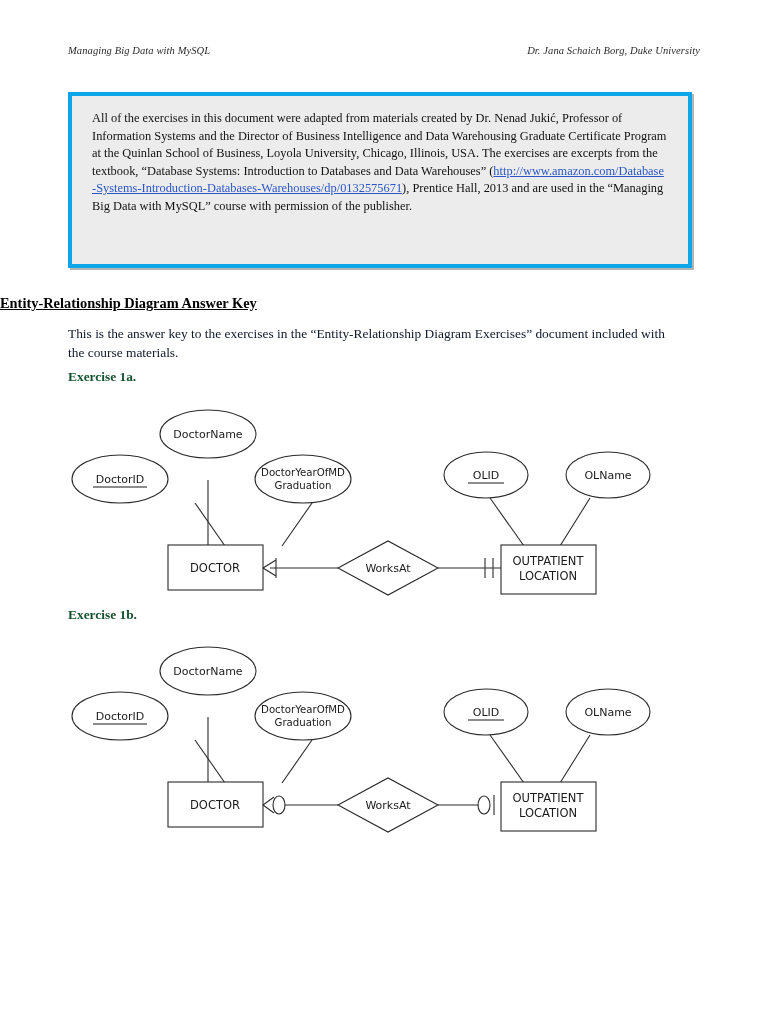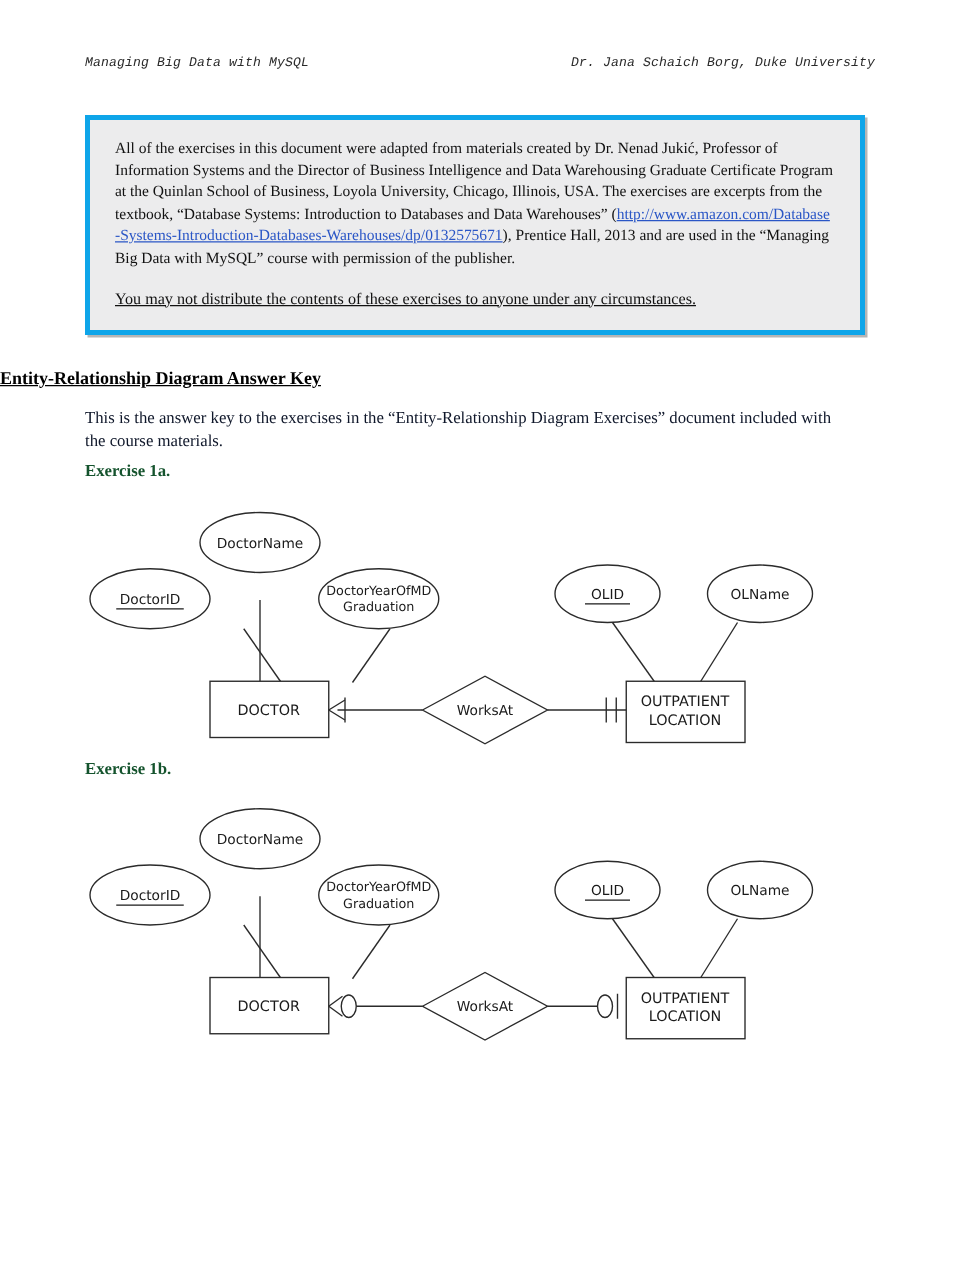--- a/index.html
+++ b/index.html
@@ -17,21 +17,21 @@
   }
 
   
   .doc-header {
     position: absolute;
     left: 68px; top: 45px;
     width: 632px;
     display: flex;
     justify-content: space-between;
     align-items: flex-end;
-    font-family: Liberation Mono, monospace;
+    font-family: Liberation Serif, serif;
     font-style: italic;
     font-size: 10.5px;
     color: #2a2a2a;
     letter-spacing: .1px;
   }
 
   
   .notice-box {
     position: absolute;
     left: 68px; top: 92px;
@@ -138,21 +138,20 @@
 
 <div id="page">
 
   <div class="doc-header">
     <div>Managing Big Data with MySQL</div>
     <div>Dr. Jana Schaich Borg, Duke University</div>
   </div>
 
   <div class="notice-box">
     <p class="notice-para"><span>All of the exercises in this document were adapted from materials created by Dr. Nenad Jukić, Professor of Information Systems and the Director of Business Intelligence and Data Warehousing Graduate Certificate Program at the Quinlan School of Business, Loyola University, Chicago, Illinois, USA.  The exercises are excerpts from the textbook, “Database Systems: Introduction to Databases and Data Warehouses” (</span><a class="notice-link" href="#">http://www.amazon.com/Database-Systems-Introduction-Databases-Warehouses/dp/0132575671</a><span>), Prentice Hall, 2013 and are used in the “Managing Big Data with MySQL” course with permission of the publisher.</span></p>
-    <p class="notice-warning">You may not distribute the contents of these exercises to anyone under any circumstances.</p>
   </div>
 
   <div class="doc-title"><span>Entity-Relationship Diagram Answer Key</span></div>
 
   <div class="intro">This is the answer key to the exercises in the “Entity-Relationship Diagram Exercises” document included with the course materials.</div>
 
   <div class="ex-heading" id="ex1a-heading">Exercise 1a.</div>
 
   <div class="erd" id="erd-1a">
     <svg viewBox="0 0 660 210" xmlns="http://www.w3.org/2000/svg">

